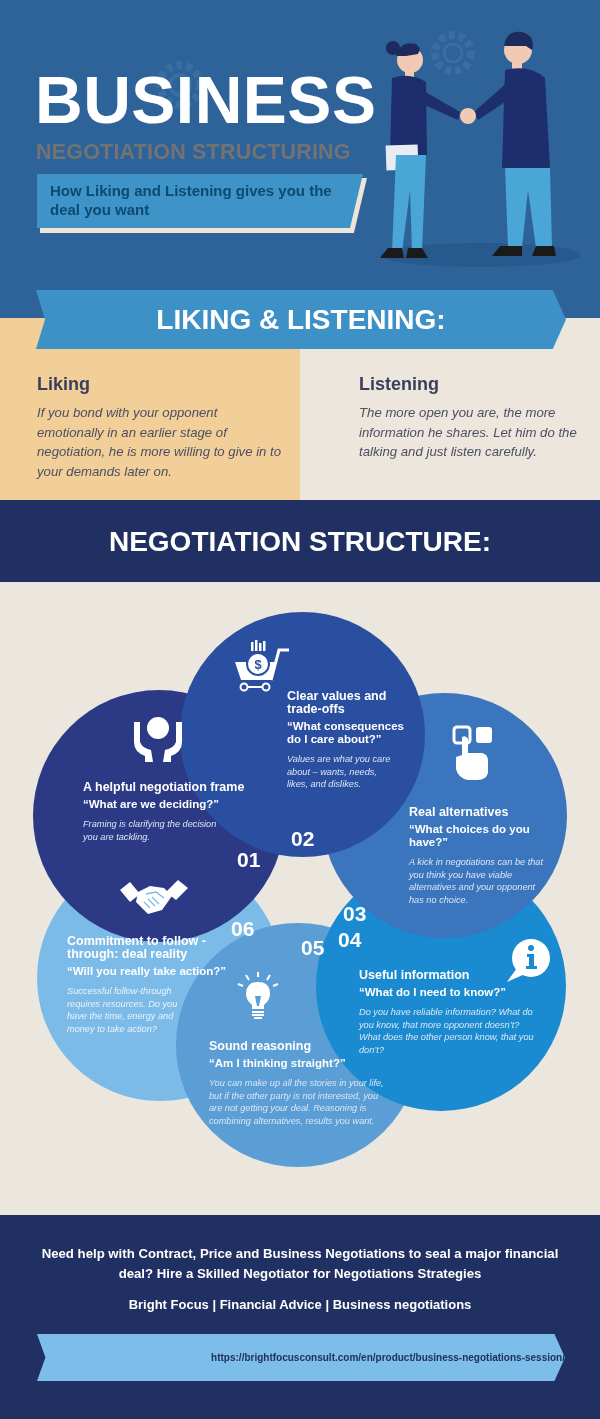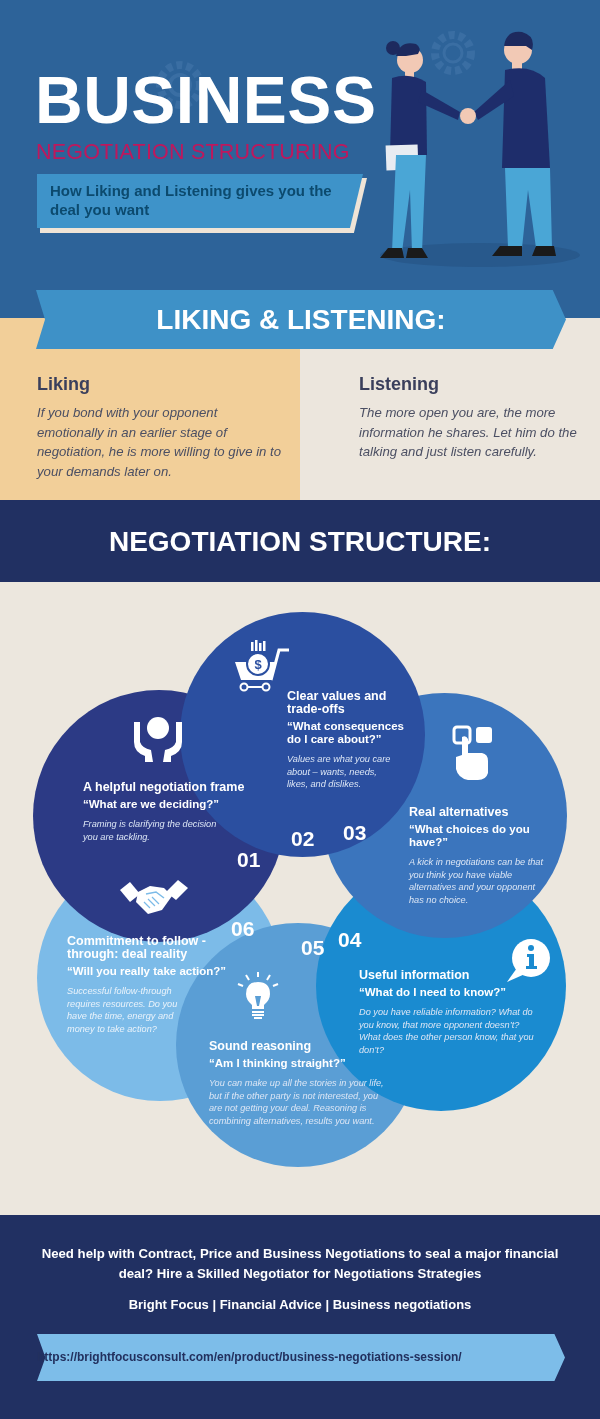--- a/index.html
+++ b/index.html
@@ -2,21 +2,21 @@
 <html><head>
 <meta charset="utf-8">
 <style>
   * { box-sizing: border-box; margin: 0; padding: 0; }
   body { width: 600px; height: 1419px; overflow: hidden; background: #ece7de; font-family: "Liberation Sans", "DejaVu Sans", sans-serif; position: relative; }
   .abs { position: absolute; }
 
   
   #header { left: 0; top: 0; width: 600px; height: 320px; background: #2d6399; }
   #title-main { left: 35px; top: 67px; color: #fff; font-weight: bold; font-size: 66px; letter-spacing: 0.5px; line-height: 66px; }
-  #title-sub { left: 36px; top: 140px; color: #be185d; font-weight: normal; font-size: 21.5px; letter-spacing: 0.2px; }
+  #title-sub { left: 36px; top: 140px; color: #737373; font-weight: bold; font-size: 21.5px; letter-spacing: 0.2px; }
   #subtitle-shadow { left: 40px; top: 178px; width: 327px; height: 55px; background: #efe4d6; clip-path: polygon(0 0, 100% 0, 96% 100%, 0 100%); }
   #subtitle-box { left: 37px; top: 174px; width: 326px; height: 54px; background: #3e93c9; clip-path: polygon(0 0, 100% 0, 96% 100%, 0 100%); }
   #subtitle-text { left: 50px; top: 181px; width: 300px; color: #0c4a6e; font-weight: bold; font-size: 15px; line-height: 19px; }
 
   
   #illustration { left: 360px; top: 20px; width: 240px; height: 260px; }
 
   
   #liking-panel { left: 0; top: 318px; width: 300px; height: 182px; background: #f2cf99; }
   #listening-panel { left: 300px; top: 318px; width: 300px; height: 182px; background: #ece6dd; }
@@ -40,21 +40,21 @@
   .c-q { font-weight: bold; font-size: 11.5px; line-height: 13px; margin-top: 4px; }
   .c-desc { font-style: italic; font-size: 9.2px; line-height: 12.5px; margin-top: 7px; color: #dce6f5; }
   .c-num { position: absolute; color: #fff; font-weight: bold; font-size: 21px; }
   .c-icon { position: absolute; }
 
   
   #footer { left: 0; top: 1215px; width: 600px; height: 204px; background: #213062; }
   #footer-line1 { left: 40px; top: 1244px; width: 520px; text-align: center; color: #fff; font-weight: bold; font-size: 13.2px; line-height: 20px; }
   #footer-line2 { left: 0; top: 1297px; width: 600px; text-align: center; color: #fff; font-weight: bold; font-size: 13px; }
   #url-banner { left: 37px; top: 1334px; width: 528px; height: 47px; background: #7dbde9; clip-path: polygon(0 0, 98% 0, 100% 50%, 98% 100%, 0 100%, 1.6% 50%); }
-  #url-text { left: 37px; top: 1334px; width: 528px; height: 47px; line-height: 47px; text-align: left; color: #22305e; font-weight: bold; font-size: 12px; }
+  #url-text { left: 37px; top: 1334px; width: 528px; height: 47px; line-height: 47px; text-align: right; color: #22305e; font-weight: bold; font-size: 10px; }
 </style>
 </head>
 <body>
 
 <div id="header" class="abs"></div>
 
 <svg class="abs" style="left:150px;top:55px;" width="60" height="60">
   <circle cx="30" cy="30" r="20" fill="none" stroke="#3a6ea3" stroke-width="8" stroke-dasharray="6 4"></circle>
   <circle cx="30" cy="30" r="10" fill="none" stroke="#3a6ea3" stroke-width="4"></circle>
 </svg>
@@ -154,21 +154,21 @@
 <svg class="c-icon" style="left:452px;top:725px;" width="46" height="56" viewBox="0 0 46 56">
   <rect x="2" y="2" width="16" height="16" rx="3" fill="none" stroke="#fff" stroke-width="3"></rect>
   <rect x="24" y="2" width="16" height="16" rx="3" fill="#fff"></rect>
   <path d="M10 12 Q14 10 16 14 L16 28 L30 28 Q36 29 36 36 L36 48 Q34 55 26 55 L16 55 Q6 53 4 44 L4 32 L10 30 Z" fill="#fff"></path>
 </svg>
 <div class="c-text" style="left:409px;top:806px;width:155px;">
   <div class="c-title">Real alternatives</div>
   <div class="c-q">“What choices do you have?”</div>
   <div class="c-desc" style="width:135px;">A kick in negotiations can be that you think you have viable alternatives and your opponent has no choice.</div>
 </div>
-<div class="c-num" style="left:343px;top:821px;">03</div>
+<div class="c-num" style="left:343px;top:902px;">03</div>
 
 <svg class="c-icon" style="left:505px;top:938px;" width="46" height="48" viewBox="0 0 46 48">
   <circle cx="26" cy="20" r="19" fill="#fff"></circle>
   <path d="M12 30 L2 44 L20 36 Z" fill="#fff"></path>
   <circle cx="26" cy="10" r="3" fill="#1a8bd0"></circle>
   <path d="M22 16 L29 16 L29 28 L32 28 L32 31 L21 31 L21 28 L24 28 L24 19 L22 19 Z" fill="#1a8bd0"></path>
 </svg>
 <div class="c-text" style="left:359px;top:969px;width:200px;">
   <div class="c-title">Useful information</div>
   <div class="c-q">“What do I need to know?”</div>

